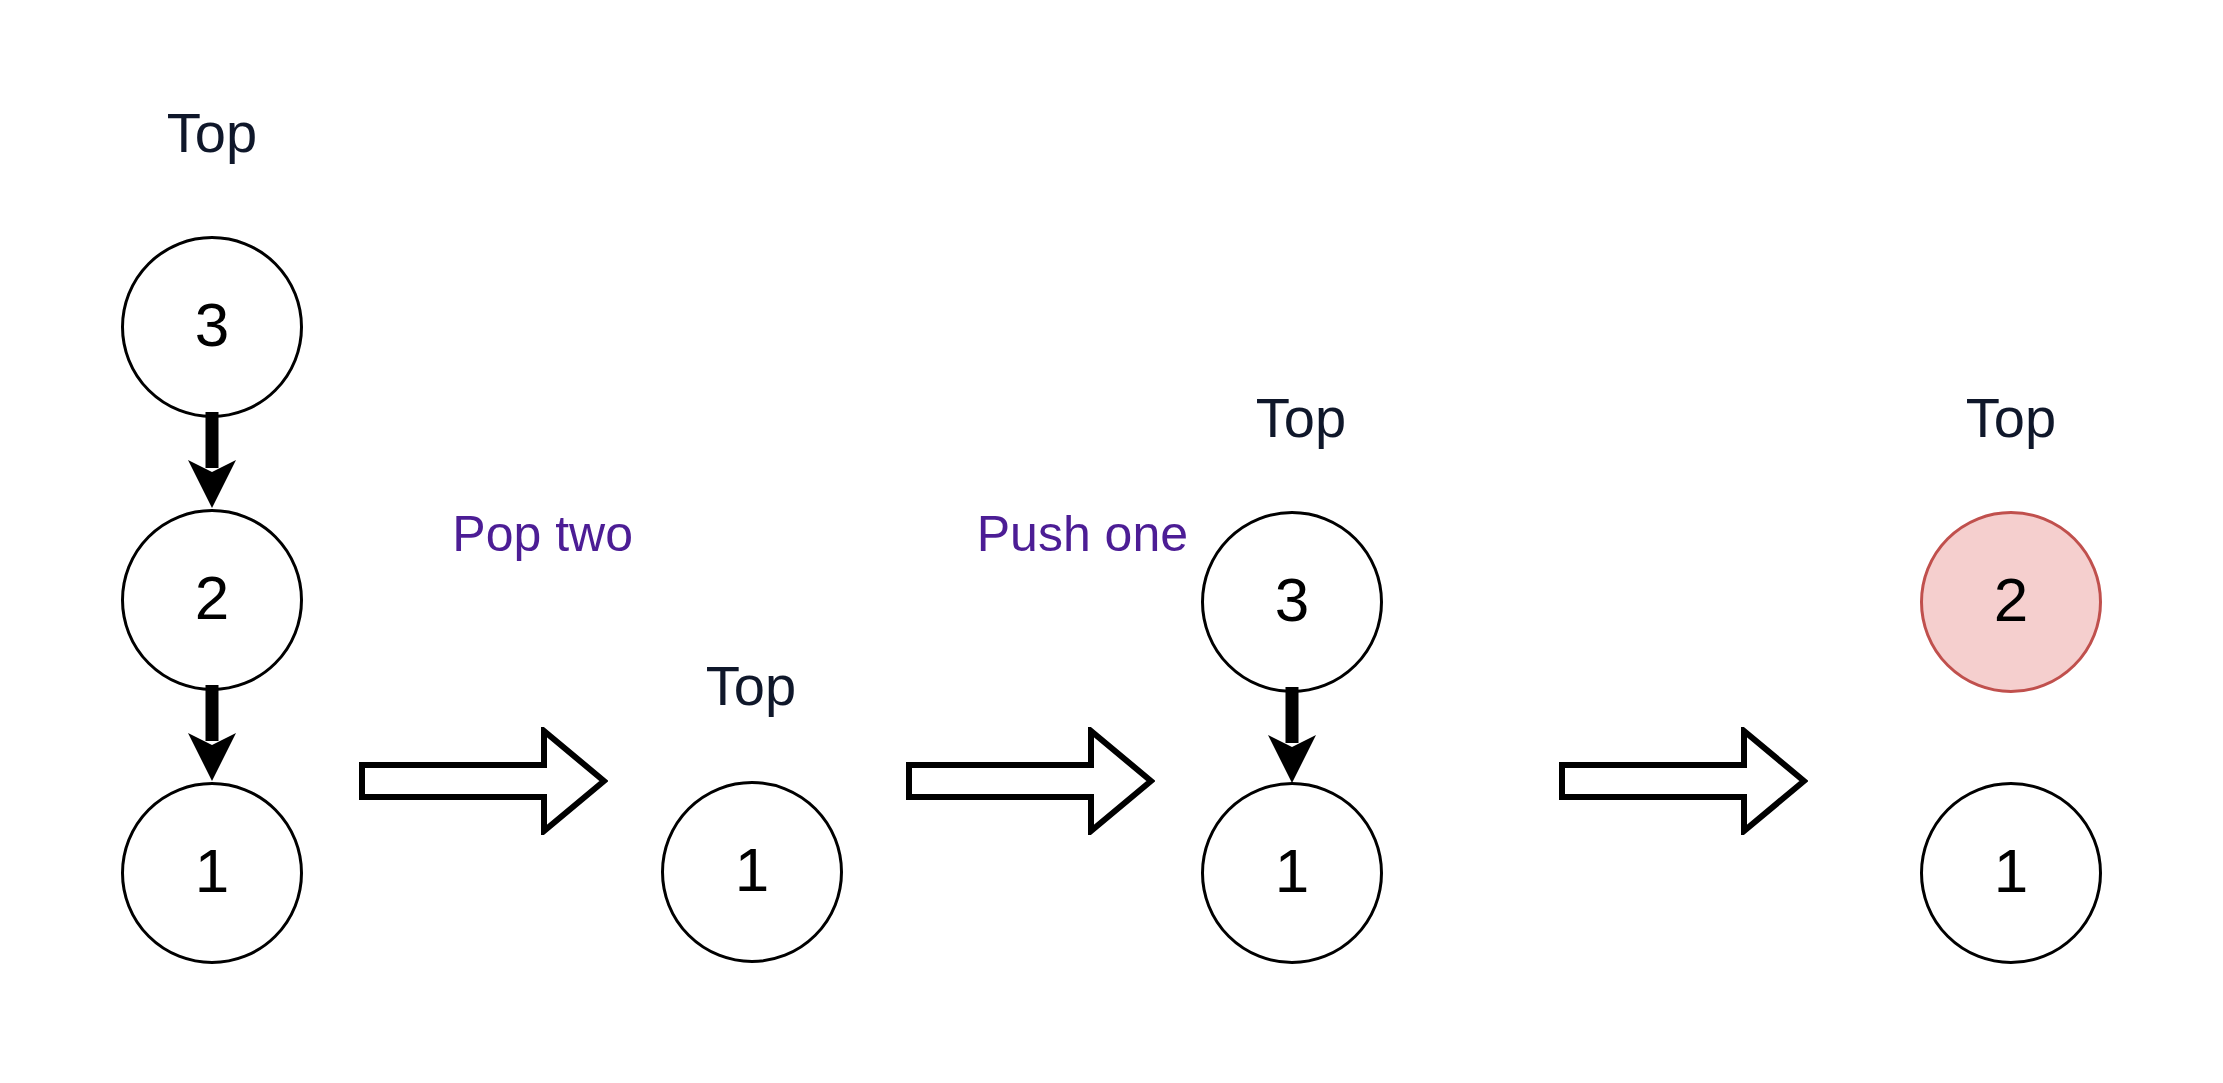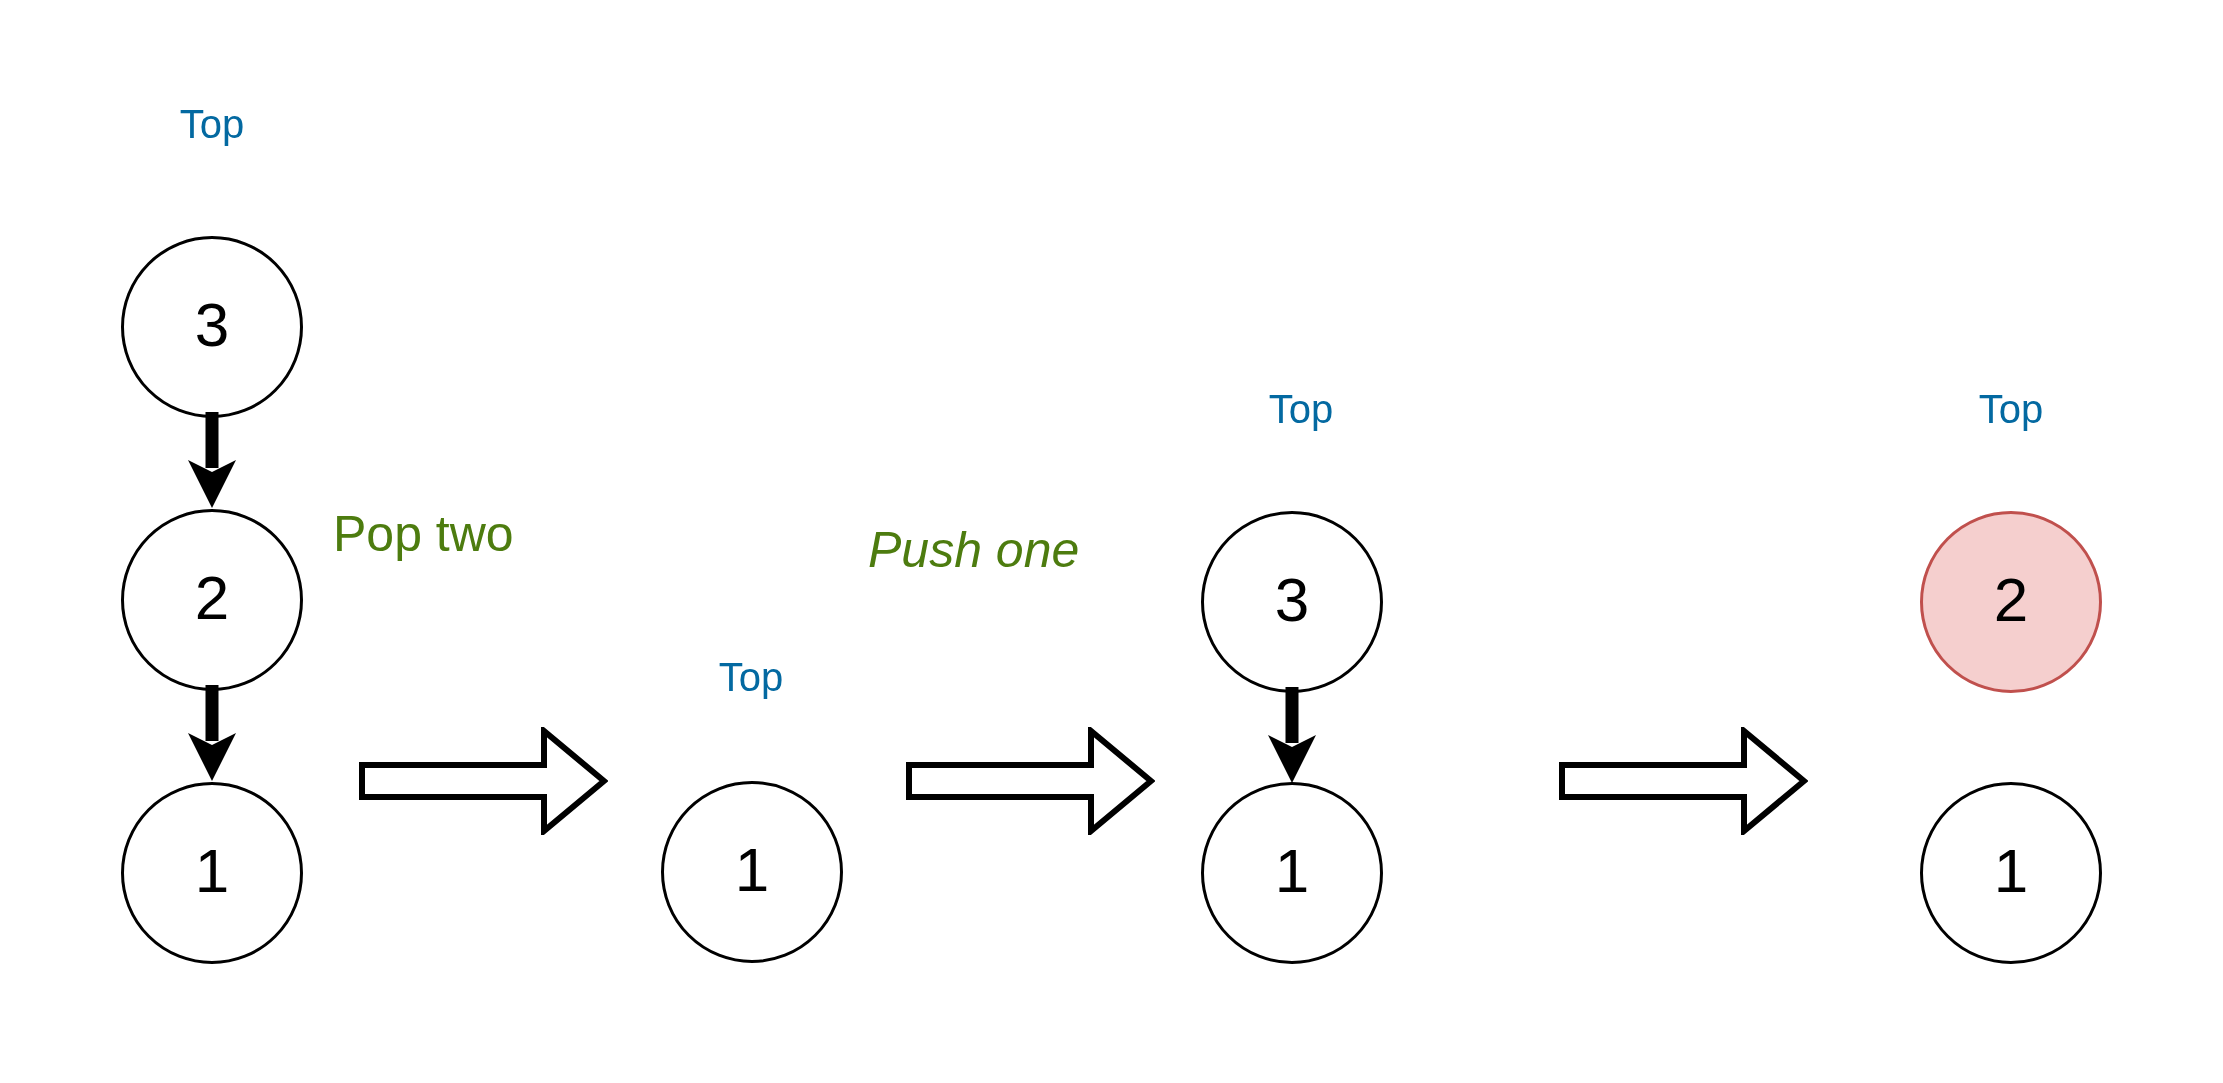--- a/index.html
+++ b/index.html
@@ -39,33 +39,33 @@
     letter-spacing: 0px;
     transform: translateY(-2px);
   }
   .node.highlight {
     border-color: #c0504d;
     background: #f5cfce;
   }
   .top-label {
     position: absolute;
     font-family: "Liberation Sans", sans-serif;
-    font-size: 40px;
+    font-size: 56px;
     line-height: 1.12;
-    color: #0369a1;
+    color: #0f172a;
     text-align: center;
     white-space: nowrap;
   }
   .step-label {
     position: absolute;
     font-family: "Liberation Sans", sans-serif;
     font-size: 50px;
     line-height: 1.70;
-    color: #4d7c0f;
-    text-align: left;
+    color: #4c1d95;
+    text-align: right;
     white-space: nowrap;
   }
   .step-label .line {
     display: block;
   }
   .connector {
     position: absolute;
   }
   .big-arrow {
     position: absolute;
@@ -116,21 +116,21 @@
 
   <div class="stack-column" style="left:620px; top:0px; width:300px; height:1083px;">
 
     <div class="top-label" style="left:31px; top:655px; width:200px;">Top</div>
 
     <div class="node" style="left:41px; top:781px;">
       <span class="node-value">1</span>
     </div>
   </div>
 
-  <div class="step-label" style="left:868px; top:508px; width:320px;font-style:italic;">
+  <div class="step-label" style="left:868px; top:492px; width:320px;">
     <span class="line">Push one</span>
   </div>
 
   <svg class="big-arrow" style="left:905px; top:727px;" width="250" height="108" viewBox="0 0 250 108">
     <path d="M4,38 L186,38 L186,4 L246,54 L186,104 L186,70 L4,70 Z" fill="#ffffff" stroke="#000000" stroke-width="6" stroke-linejoin="miter"></path>
   </svg>
 
   <div class="stack-column" style="left:1160px; top:0px; width:320px; height:1083px;">
 
     <div class="top-label" style="left:41px; top:387px; width:200px;">Top</div>

